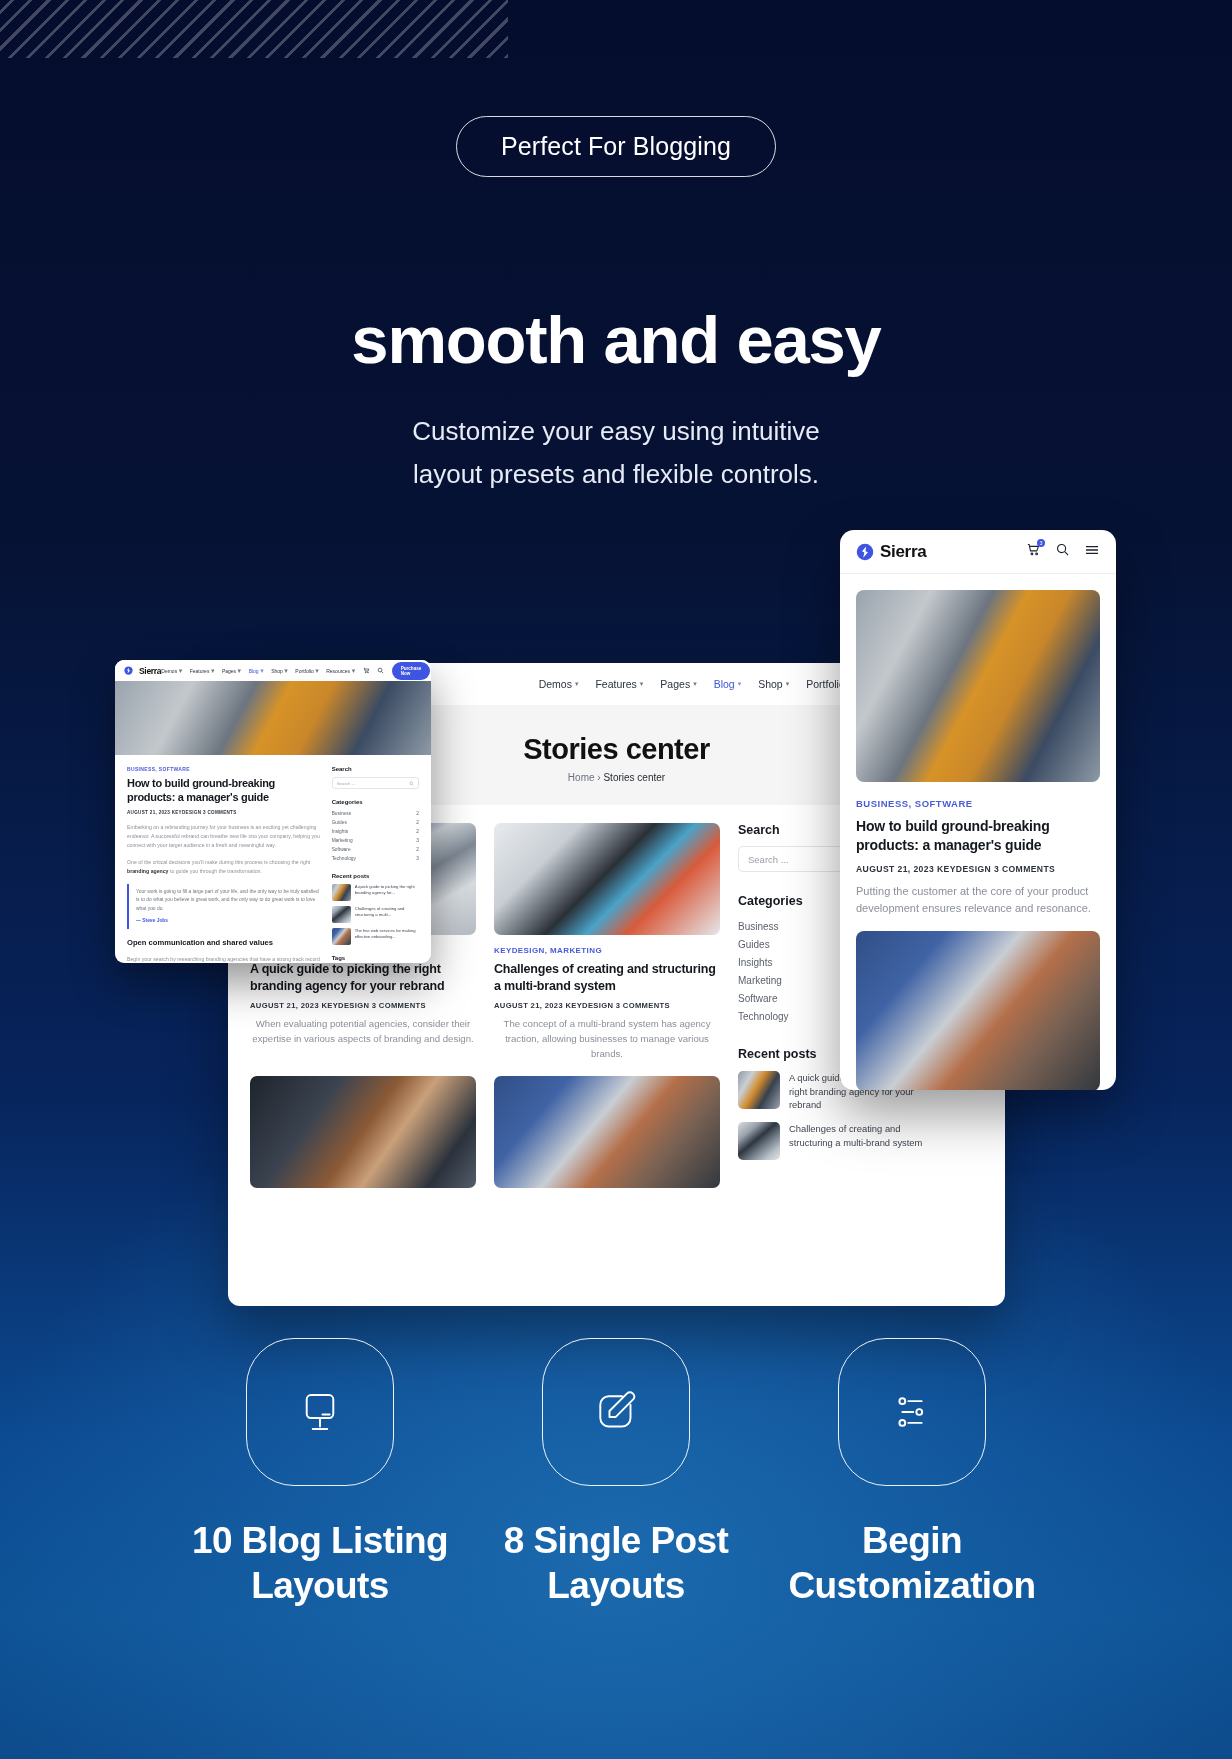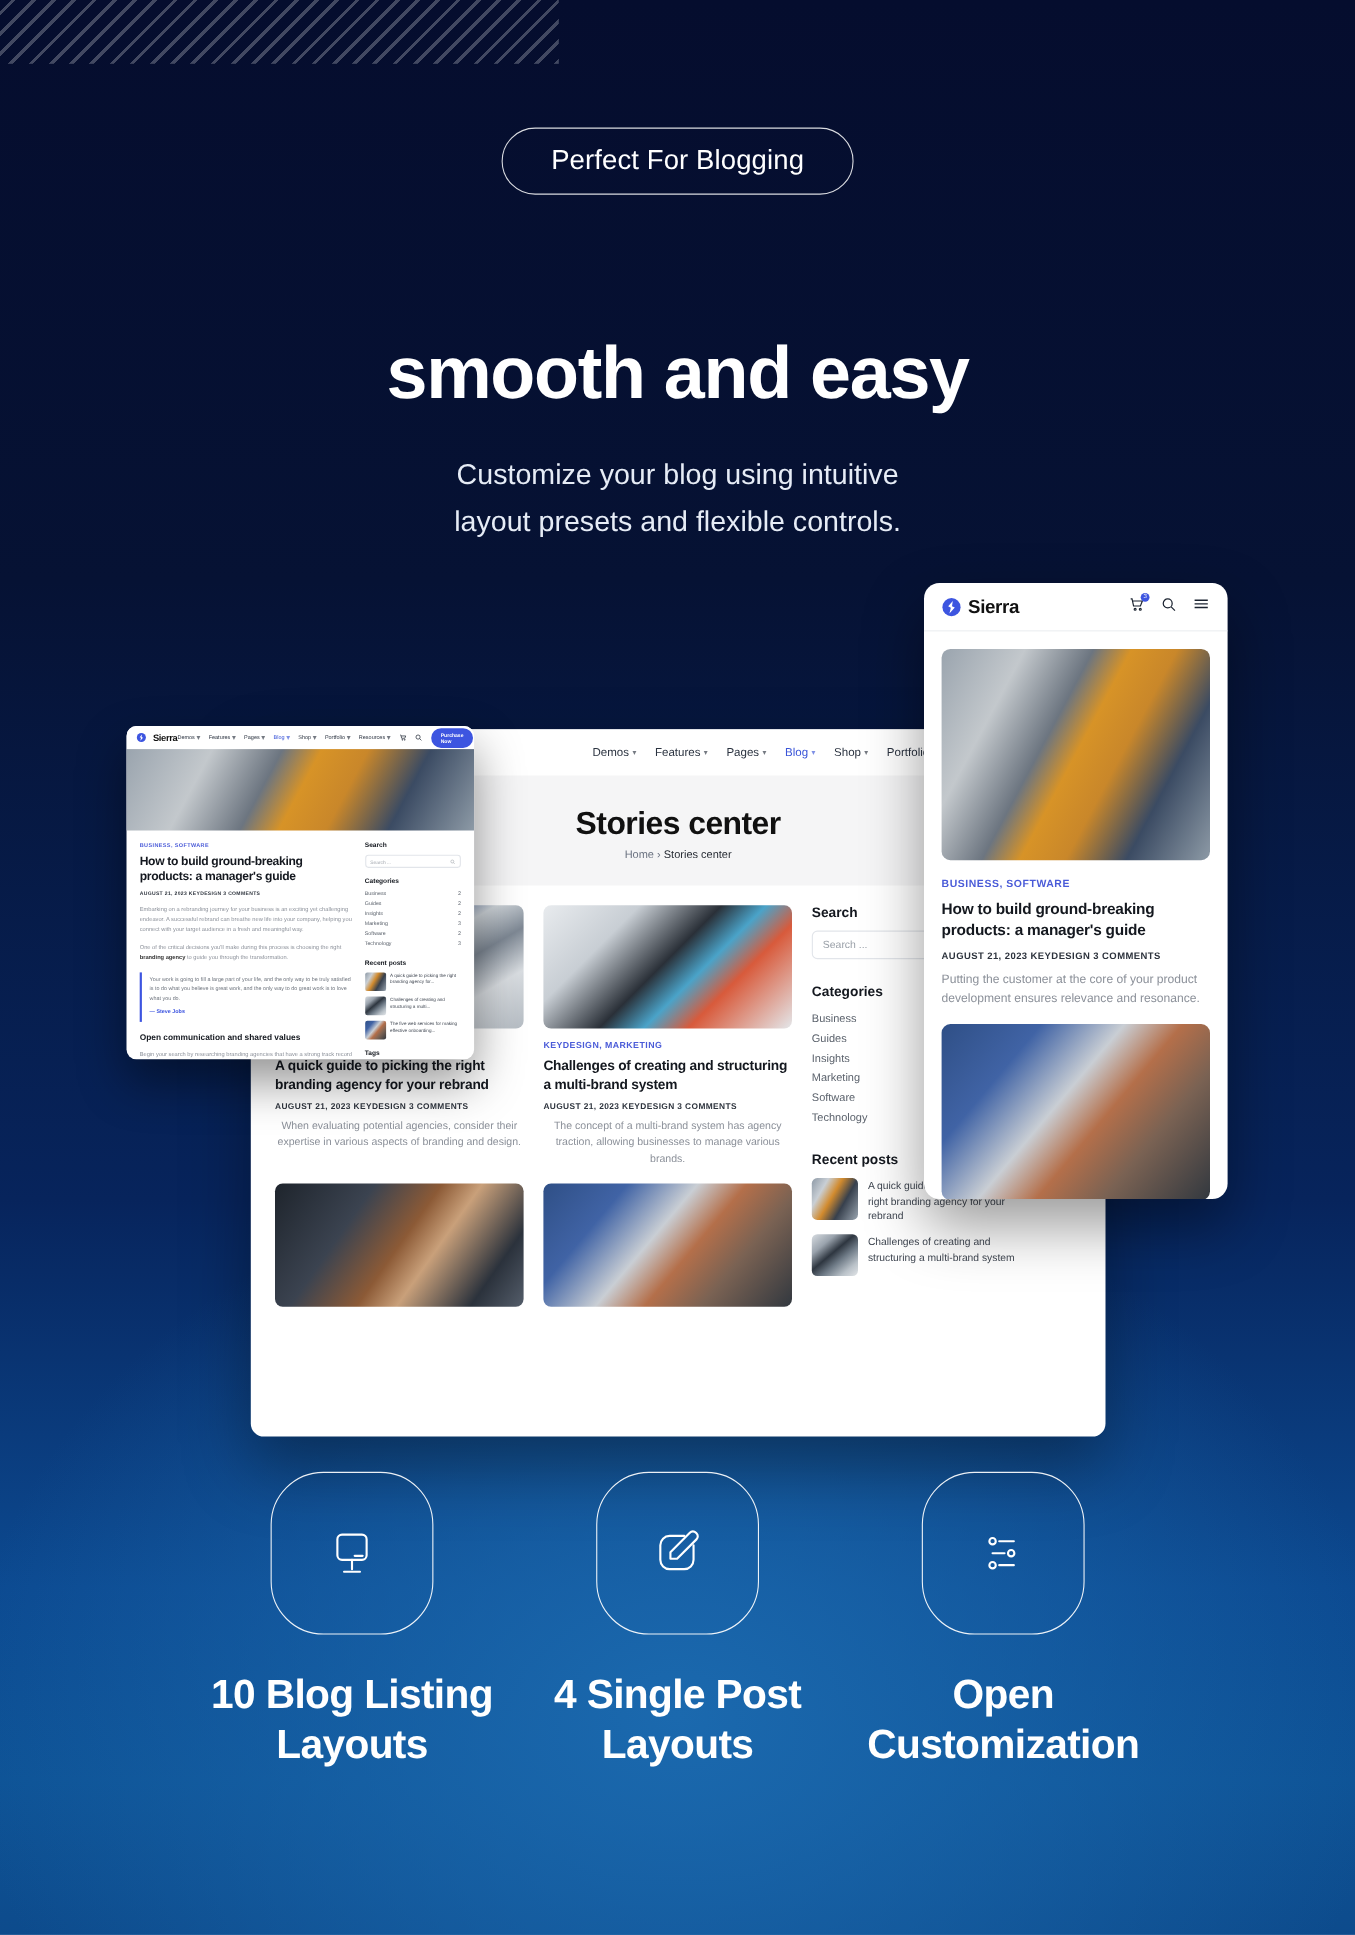--- a/index.html
+++ b/index.html
@@ -169,21 +169,21 @@
 
 <div class="stripe-band"></div>
 
 <div class="hero">
   <div class="pill">Perfect For Blogging</div>
   <h1 class="headline">
     <br>
     <span>smooth and easy</span>
   </h1>
   <p class="subhead">
-    <span>Customize your blog using intuitive</span><br>
+    <span>Customize your easy using intuitive</span><br>
     <span>layout presets and flexible controls.</span>
   </p>
 </div>
 
 <div class="mockups">
 
   <div class="shot shot-desktop">
     <div class="d-nav">
       <div class="brand">
         <svg class="logo" viewBox="0 0 24 24">
@@ -488,34 +488,34 @@
   </div>
 
   <div class="feat">
     <div class="ficon">
       <svg width="58" height="58" viewBox="0 0 48 48" fill="none" stroke="#ffffff" stroke-width="1.6" stroke-linecap="round" stroke-linejoin="round">
         <path d="M29 11h-11a7 7 0 0 0-7 7v11a7 7 0 0 0 7 7h11a7 7 0 0 0 7-7V18"></path>
         <path d="M33.2 8.6 18.6 23.2v5h5L38.2 13.6a3.2 3.2 0 0 0 0-4.6l-.4-.4a3.2 3.2 0 0 0-4.6 0z"></path>
       </svg>
     </div>
     <div class="flabel">
-      <span>4 Single Post</span><br>
+      <span>8 Single Post</span><br>
       <span>Layouts</span>
     </div>
   </div>
 
   <div class="feat">
     <div class="ficon">
       <svg width="58" height="58" viewBox="0 0 48 48" fill="none" stroke="#ffffff" stroke-width="1.6" stroke-linecap="round">
         <circle cx="16" cy="15" r="2.4"></circle>
           <path d="M21 15h11"></path>
         <circle cx="30" cy="24" r="2.4"></circle>
           <path d="M16 24h9"></path>
         <circle cx="16" cy="33" r="2.4"></circle>
           <path d="M21 33h11"></path>
       </svg>
     </div>
     <div class="flabel">
-      <span>Open</span><br>
+      <span>Begin</span><br>
       <span>Customization</span>
     </div>
   </div>
 </div>
 
 </body></html>

